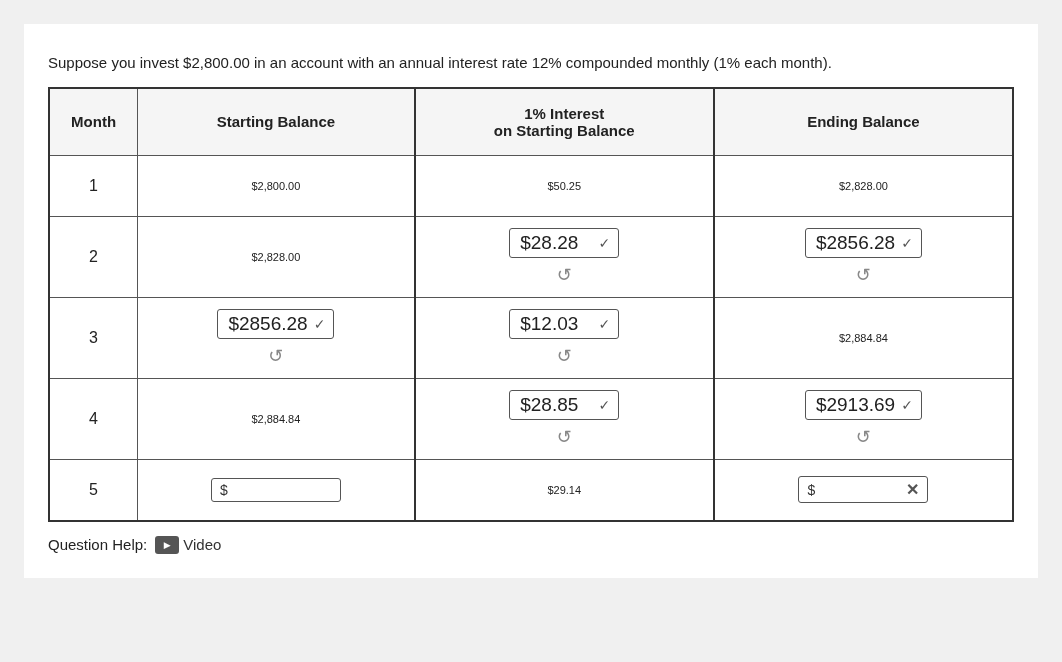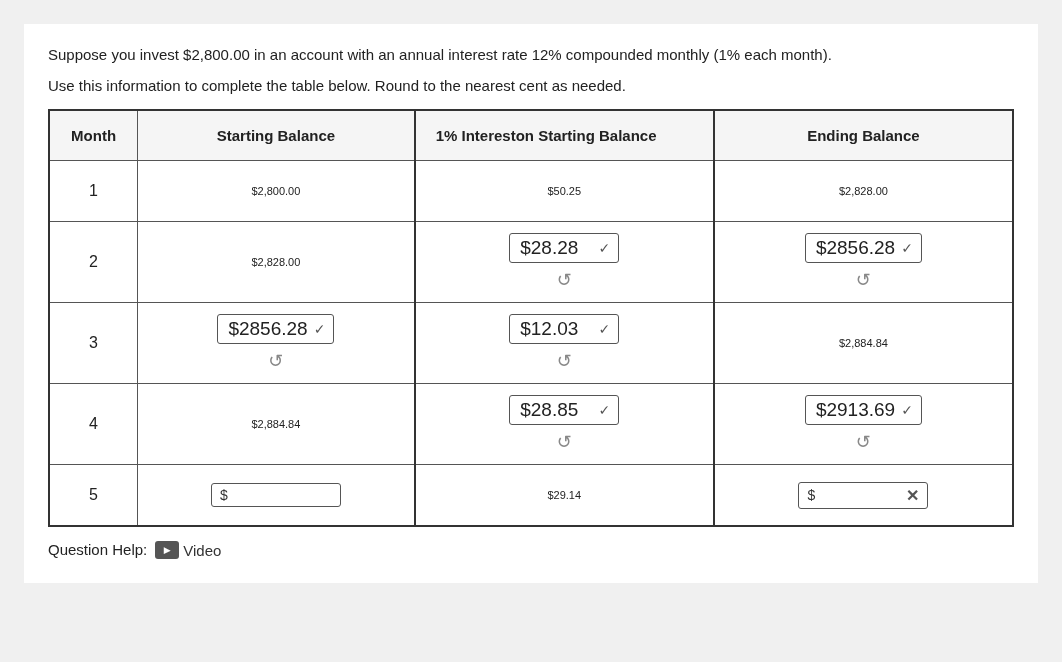--- a/index.html
+++ b/index.html
@@ -5,21 +5,21 @@
     * { box-sizing: border-box; margin: 0; padding: 0; }
     body {
       font-family: Arial, sans-serif;
       background: #f0f0f0;
       padding: 24px;
       font-size: 15px;
       color: #222;
     }
     .page-container {
       background: #fff;
-      padding: 20px 24px 24px;
+      padding: 28px 24px 24px;
       max-width: 1020px;
     }
     .intro-text {
       margin-bottom: 12px;
       line-height: 1.5;
     }
     .intro-text p {
       margin-bottom: 8px;
     }
     table {
@@ -140,31 +140,31 @@
       align-items: center;
       justify-content: center;
     }
     .video-icon-box::after {
       content: '▶';
       color: white;
       font-size: 9px;
     }
     .header-interest-inner {
       display: flex;
+      flex-direction: column;
       align-items: center;
       padding: 8px 10px;
     }
   </style>
 </head>
 <body>
 
 <div class="page-container">
   <div class="intro-text">
     <p>Suppose you invest $2,800.00 in an account with an annual interest rate 12% compounded monthly (1% each month).</p>
-    <p>Use this information to complete the table below. Round to the nearest cent as needed.</p>
   </div>
 
   <table>
     <thead>
       <tr class="header-row">
         <th class="col-month">Month</th>
         <th class="col-starting">Starting Balance</th>
         <th class="col-interest header-col-interest">
           <div class="header-interest-inner">
             <span>1% Interest</span>

